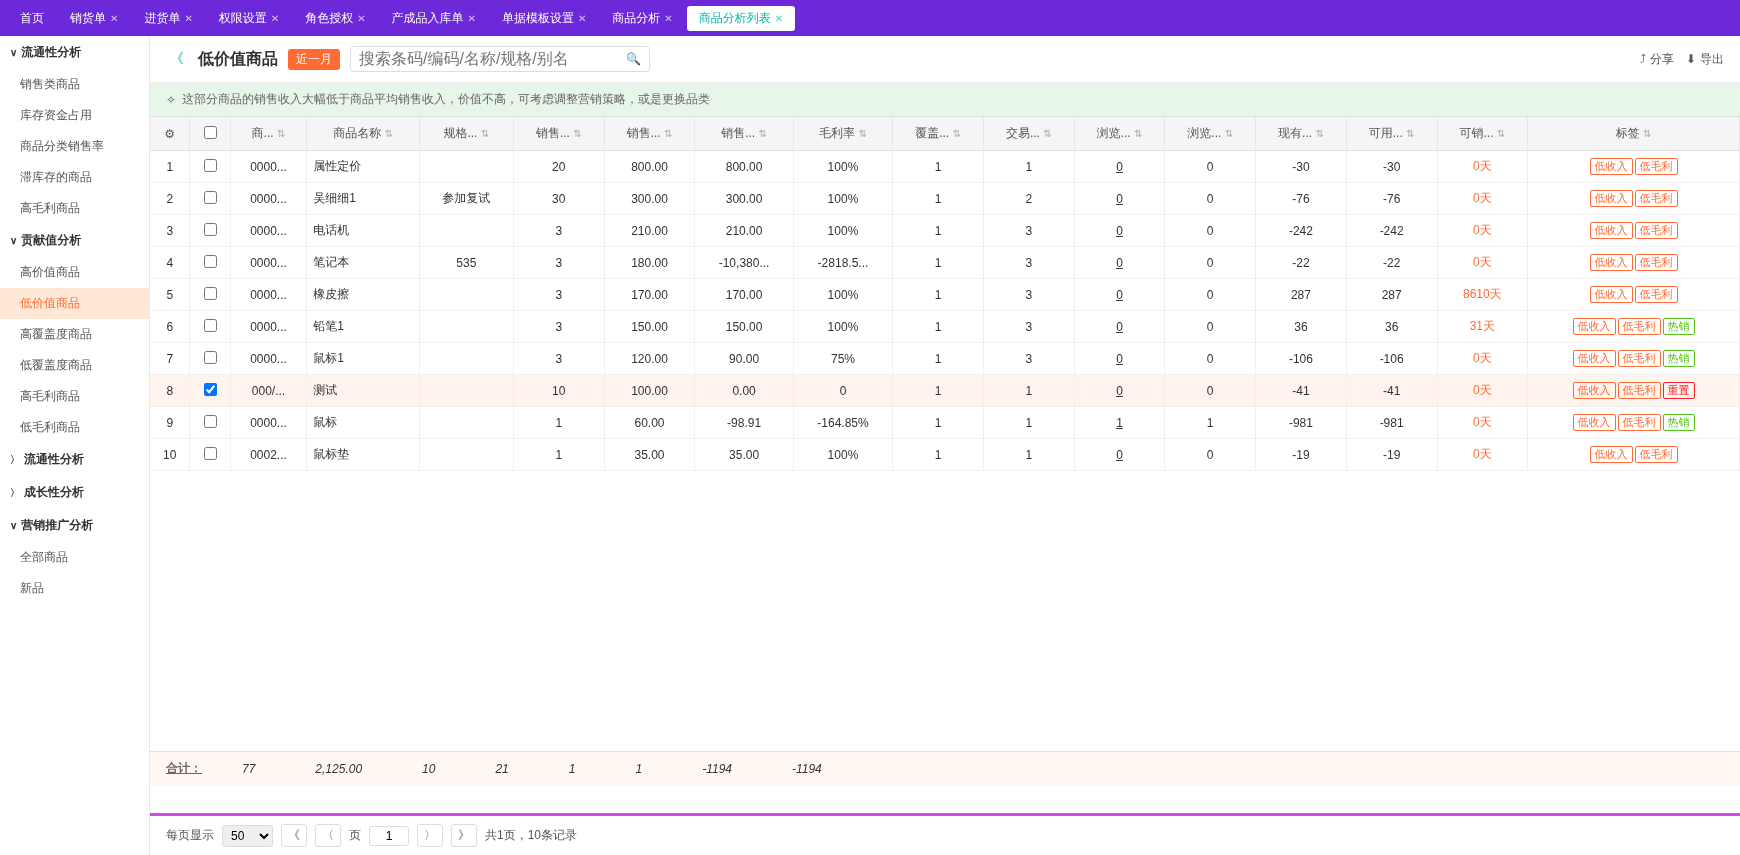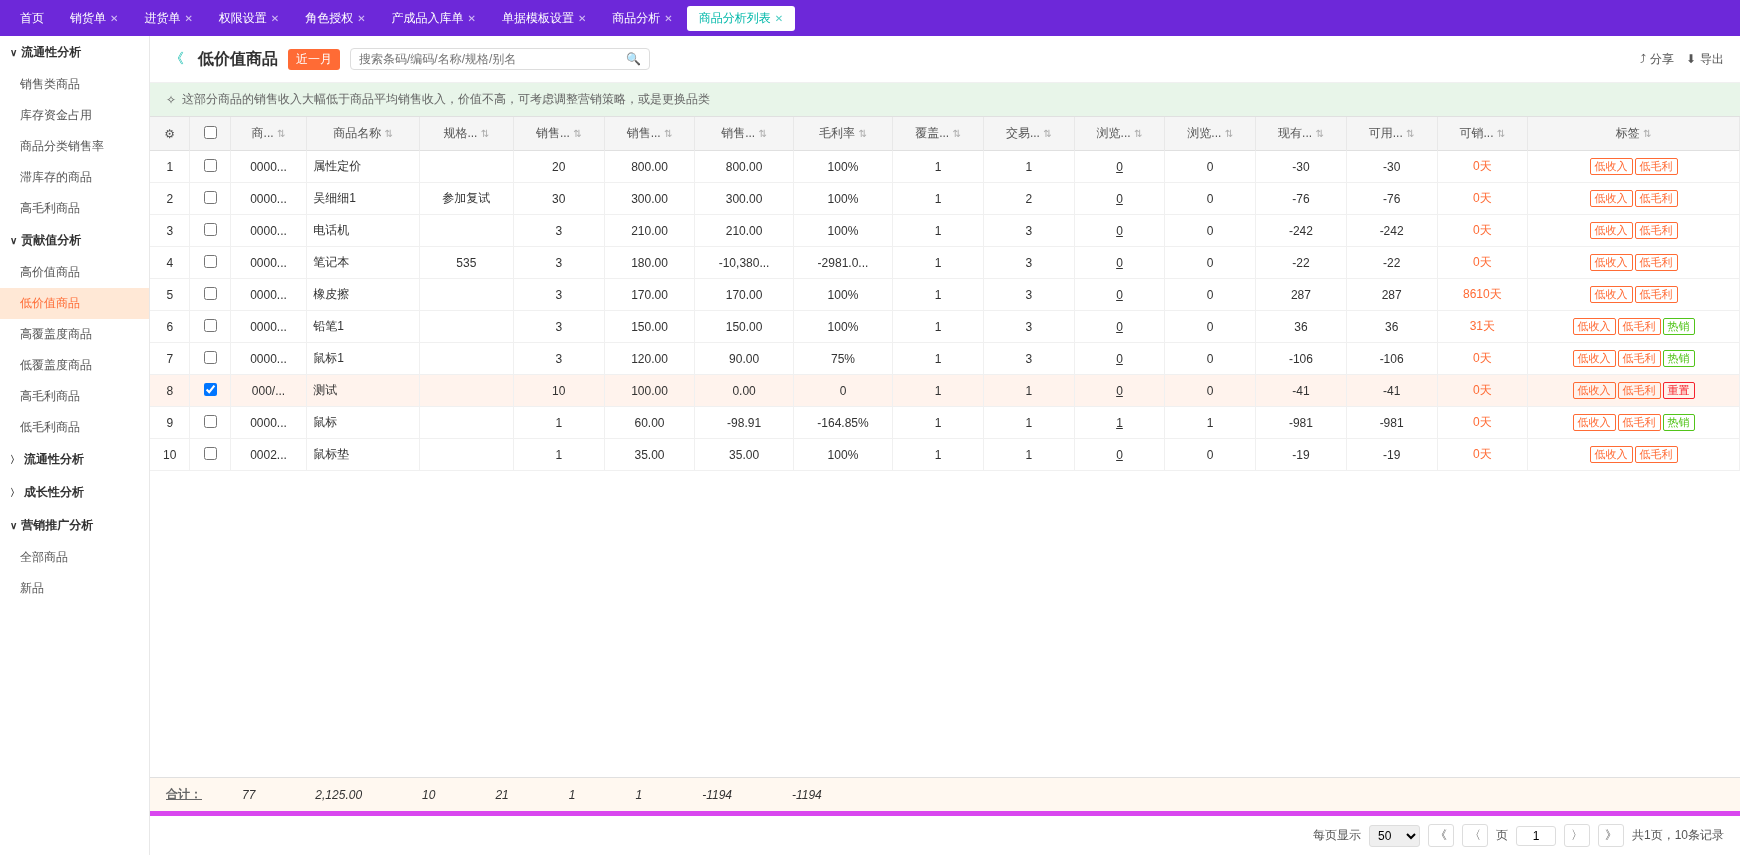--- a/index.html
+++ b/index.html
@@ -96,21 +96,21 @@
       border: 1px solid #ddd;
       border-radius: 4px;
       padding: 3px 8px;
       gap: 6px;
       flex: 1;
       max-width: 300px;
     }
     .search-box input {
       border: none;
       outline: none;
-      font-size: 12px;
+      font-size: 16px;
       color: #999;
       width: 100%;
     }
     .search-icon { color: #ff6b35; }
     .header-right {
       margin-left: auto;
       display: flex;
       gap: 12px;
       align-items: center;
     }
@@ -201,26 +201,26 @@
       gap: 60px;
       flex: 1;
       padding-left: 20px;
       font-style: italic;
     }
 
     
     .pagination-bar {
       display: flex;
       align-items: center;
-      justify-content: flex-end;
       padding: 8px 16px;
       gap: 8px;
-      border-top: 5px solid #d946ef;
+      border-top: 3px solid #d946ef;
       font-size: 12px;
       color: #555;
+      margin-top: 28px;
     }
     .page-size-select {
       border: 1px solid #ddd;
       border-radius: 3px;
       padding: 2px 4px;
       font-size: 12px;
     }
     .page-btn {
       border: 1px solid #ddd;
       background: #fff;
@@ -437,21 +437,21 @@
     </tr>
             <tr>
       <td>4</td>
       <td><input type="checkbox" style=""></td>
       <td>0000...</td>
       <td style="text-align:left">笔记本</td>
       <td>535</td>
       <td>3</td>
       <td>180.00</td>
       <td>-10,380...</td>
-      <td>-2981.0...</td>
+      <td>-2818.5...</td>
       <td>1</td>
       <td>3</td>
       <td><span class="link-underline">0</span></td>
       <td>0</td>
       <td>-22</td>
       <td>-22</td>
       <td class="text-orange">0天</td>
       <td><span class="tag tag-orange">低收入</span><span class="tag tag-orange">低毛利</span></td>
     </tr>
             <tr>

